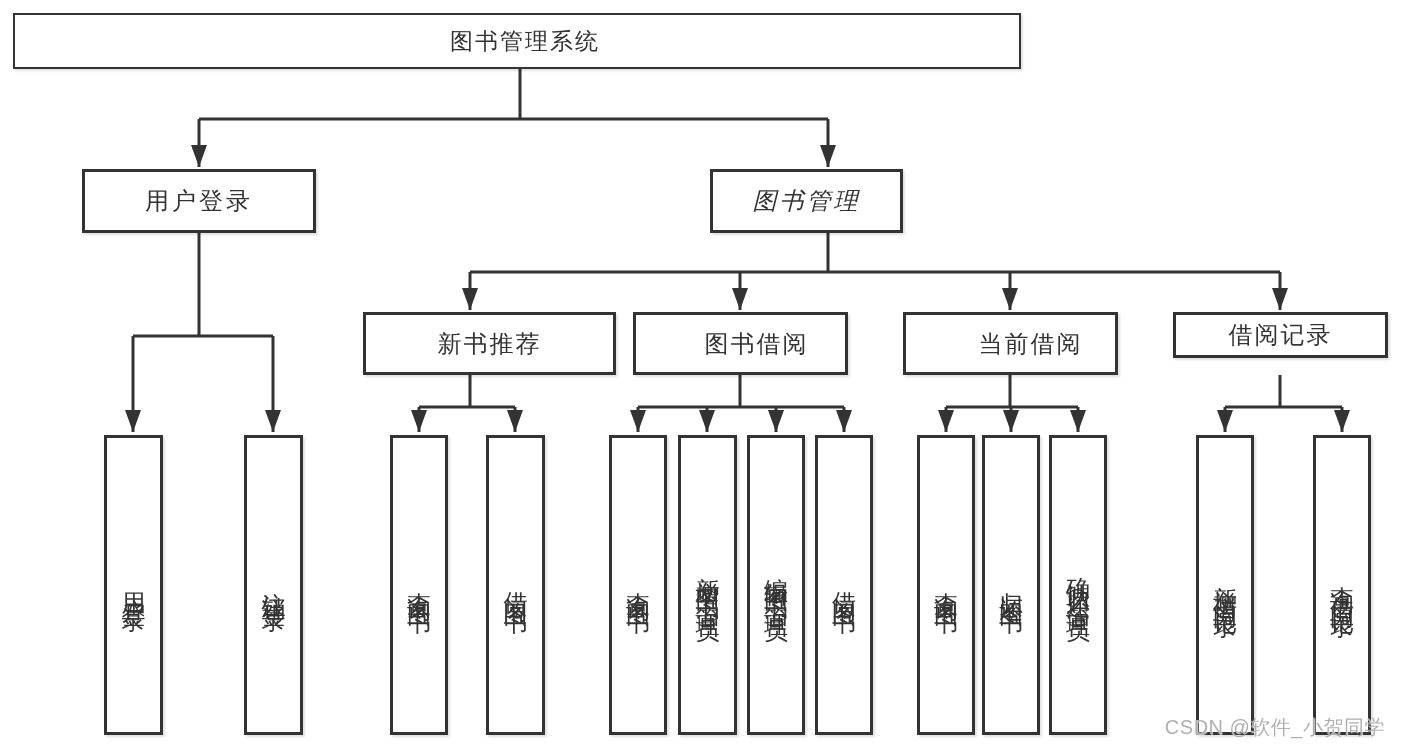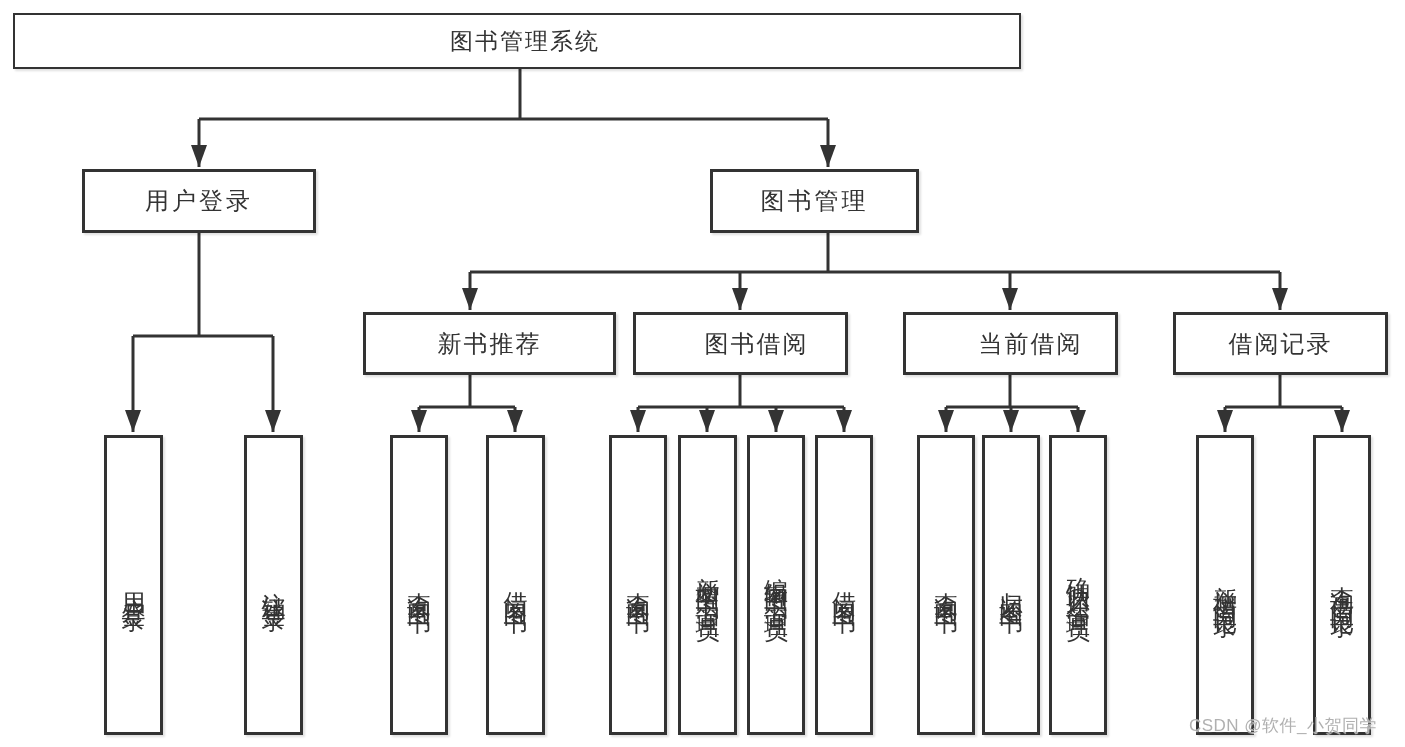--- a/index.html
+++ b/index.html
@@ -35,22 +35,22 @@
   .lvl3{font-size:24px;letter-spacing:2px;}
   .leaf span{
     writing-mode:vertical-rl;
     font-size:24px;
     letter-spacing:6px;
     line-height:1;
     white-space:nowrap;
   }
   .watermark{
     position:absolute;
-    top:714px;right:28px;
-    font-size:17px;
+    top:714px;right:20px;
+    font-size:20px;
     letter-spacing:0.5px;
     color:var(--watermark-color);
     z-index:2;
     text-shadow:1px 1px 1px rgba(255,255,255,0.8);
   }
 </style>
 </head>
 <body>
 
 <div class="canvas">
@@ -105,34 +105,34 @@
     </g>
   </svg>
 
   <div class="node lvl1" style="left:13px;top:13px;width:1008px;height:56px;padding-left:16px;">
     <span>图书管理系统</span>
   </div>
 
   <div class="node lvl2" style="left:82px;top:169px;width:234px;height:64px;">
     <span>用户登录</span>
   </div>
-  <div class="node lvl2" style="left:710px;top:169px;width:209px;height:64px;">
+  <div class="node lvl2" style="left:710px;top:169px;width:193px;height:64px;font-style:italic;">
     <span>图书管理</span>
   </div>
 
   <div class="node lvl3" style="left:363px;top:312px;width:253px;height:63px;">
     <span>新书推荐</span>
   </div>
   <div class="node lvl3" style="left:633px;top:312px;width:215px;height:63px;padding-left:32px;">
     <span>图书借阅</span>
   </div>
   <div class="node lvl3" style="left:903px;top:312px;width:215px;height:63px;padding-left:40px;">
     <span>当前借阅</span>
   </div>
-  <div class="node lvl3" style="left:1173px;top:312px;width:215px;height:63px;">
+  <div class="node lvl3" style="left:1173px;top:312px;width:215px;height:46px;">
     <span>借阅记录</span>
   </div>
 
   <div class="node leaf" style="left:104px;top:435px;width:59px;height:300px;">
     <span>用户登录</span>
   </div>
   <div class="node leaf" style="left:244px;top:435px;width:59px;height:300px;">
     <span>注销登录</span>
   </div>
 

